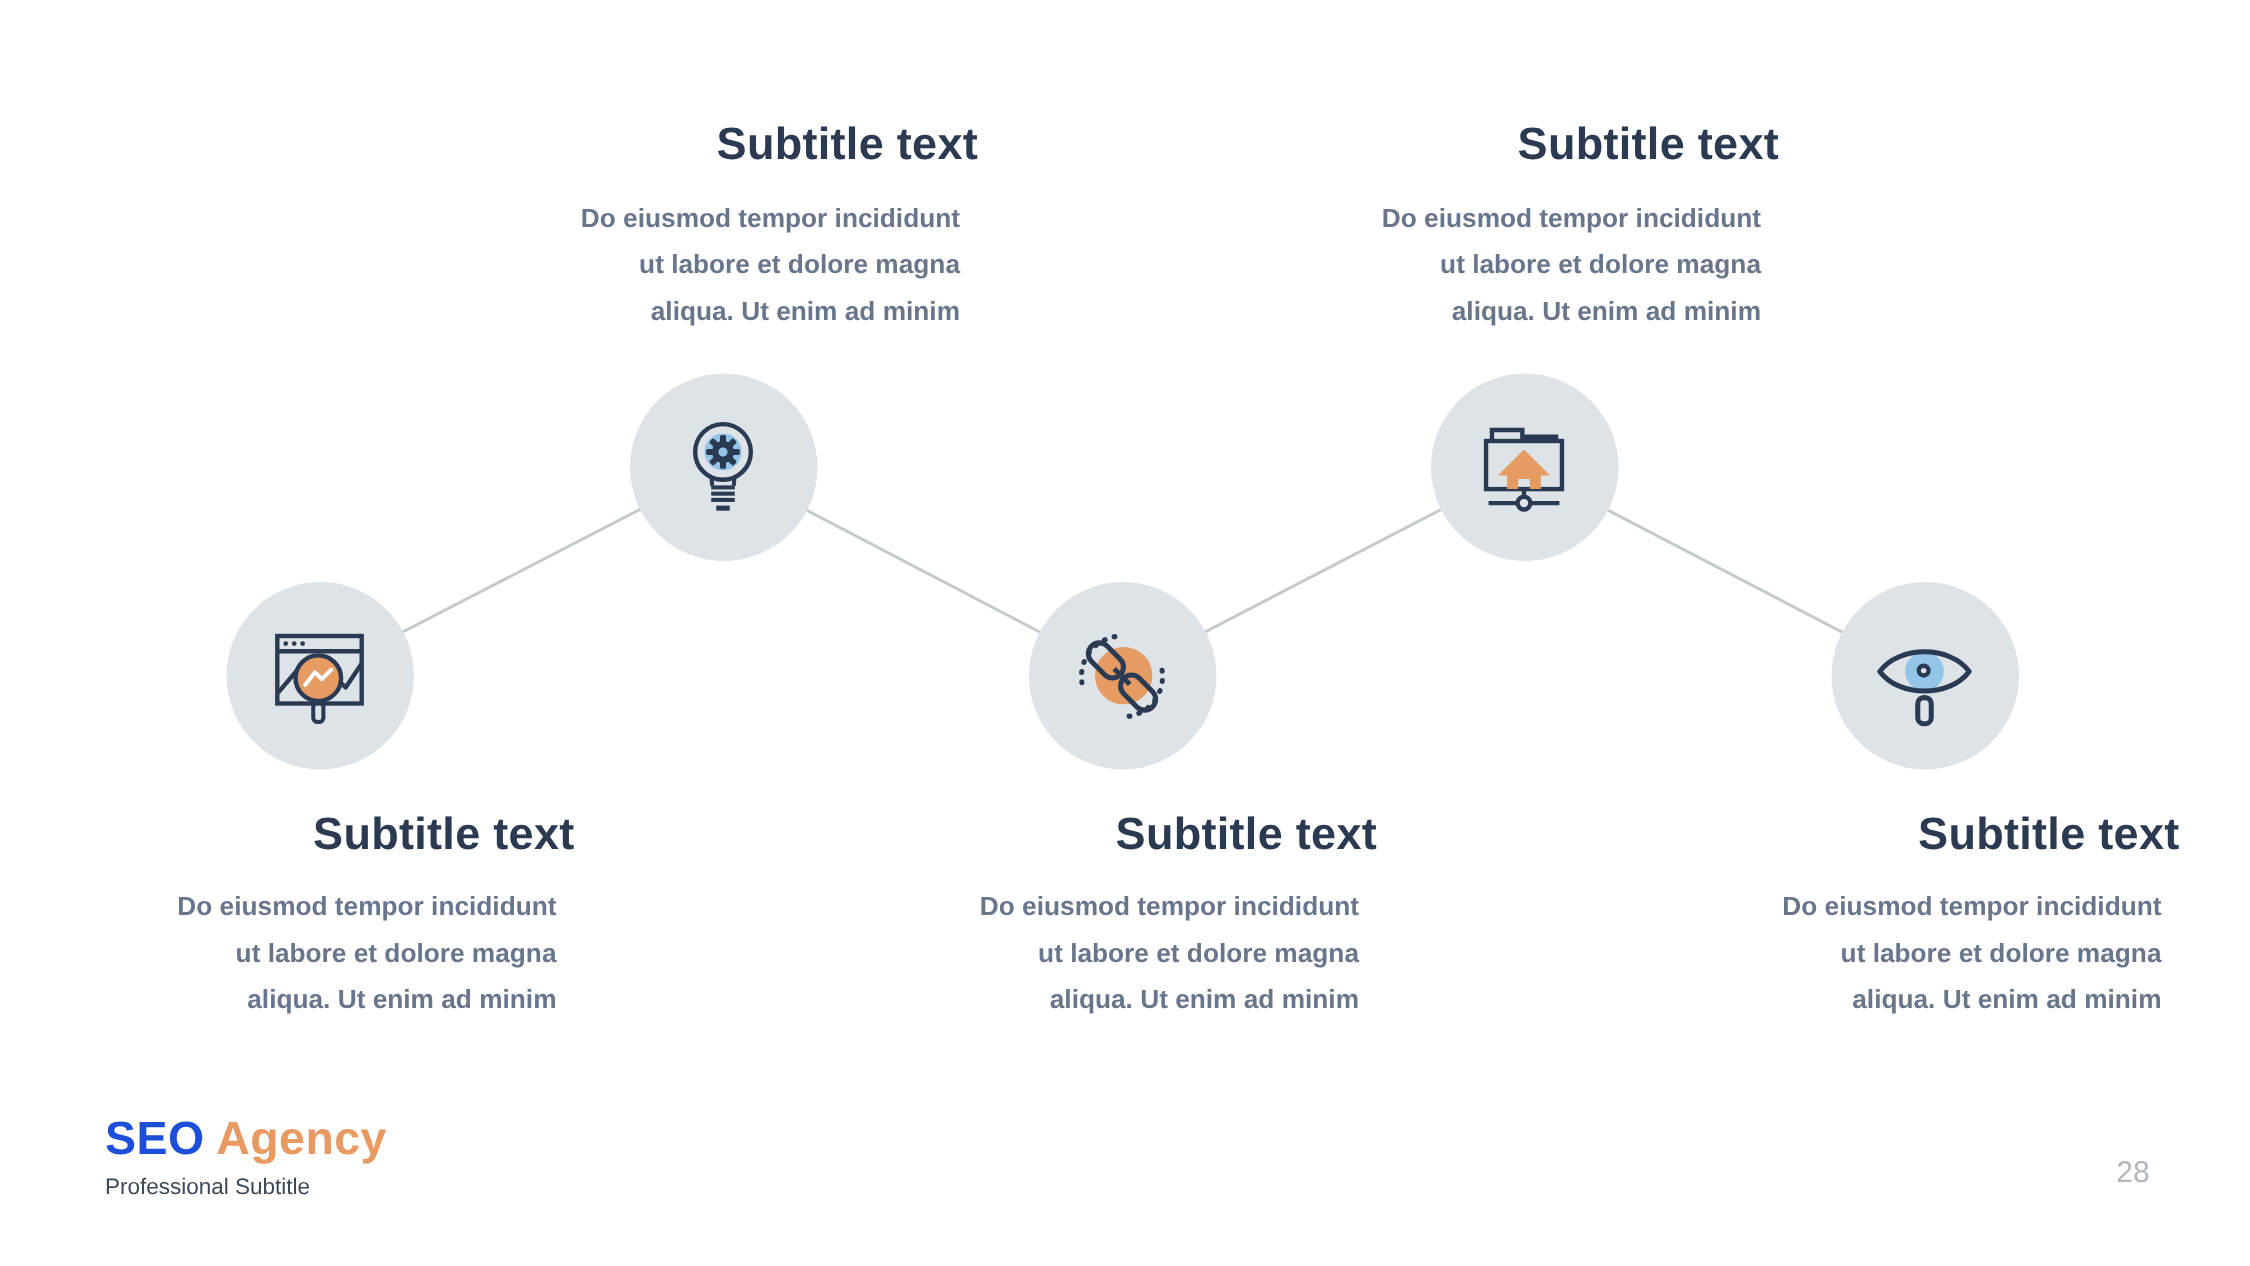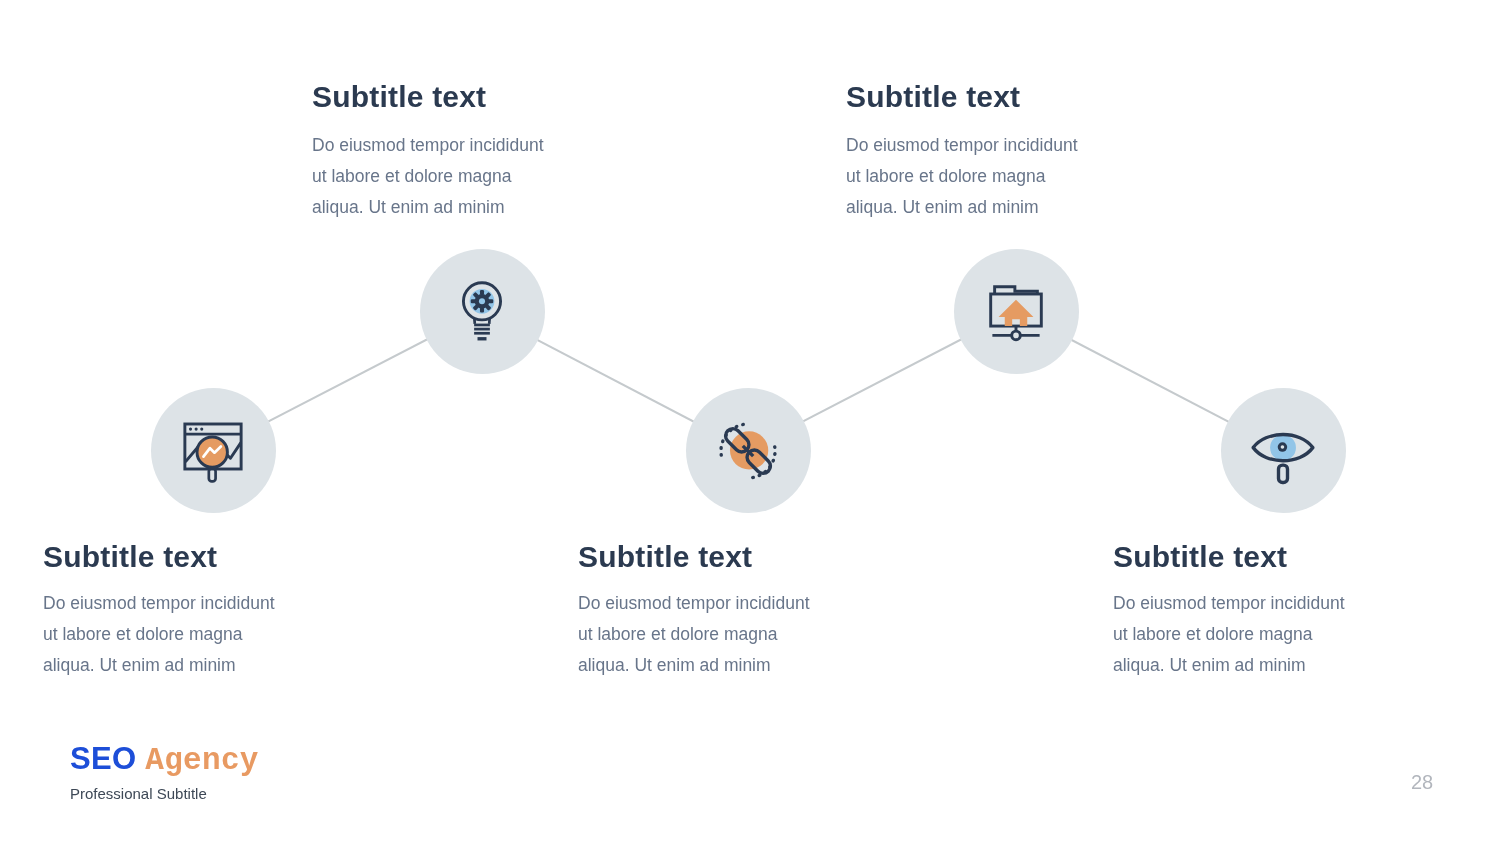--- a/index.html
+++ b/index.html
@@ -16,39 +16,39 @@
   }
   .connectors {
     position: absolute; left: 0; top: 0;
     width: 1500px; height: 844px;
     z-index: 0;
     pointer-events: none;
   }
   .item {
     position: absolute;
     width: 340px;
-    text-align: left;
+    text-align: right;
     z-index: 1;
   }
   .item.top    { top: 76px;  }
   .item.bottom { top: 388px; }
   .step-title {
     margin: 0;
     font-size: 30px;
     line-height: 41px;
     font-weight: 700;
     color: #2b3a50;
     letter-spacing: 0.2px;
   }
   .step-desc {
-    margin: 0;
+    margin: 12px;
     font-size: 17.5px;
     line-height: 31px;
     color: #68758a;
-    font-weight: 400;
+    font-weight: 700;
   }
   .step-desc span { display: block; }
   .item.top .step-title    { margin-bottom: 13px; }
   .item.top .step-desc     { margin-bottom: 26px; }
   .item.bottom .step-title { margin-top: 23px; margin-bottom: 11px; }
   .circle {
     width: 125px; height: 125px;
     border-radius: 50%;
     background: #dde3e7;
     margin: 0 auto;
@@ -62,21 +62,21 @@
     left: 70px; top: 742px;
     z-index: 1;
   }
   .logo-line {
     font-size: 31px;
     font-weight: 700;
     line-height: 34px;
     letter-spacing: 0.3px;
   }
   .logo-seo    { color: #1d4ed8; }
-  .logo-agency { color: #e89a62; font-family: Liberation Mono, monospace; }
+  .logo-agency { color: #e89a62; }
   .logo-tagline {
     margin-top: 7px;
     font-size: 15px;
     color: #3d4856;
     font-weight: 400;
   }
   .page-number {
     position: absolute;
     left: 1402px; top: 771px;
     width: 40px;

